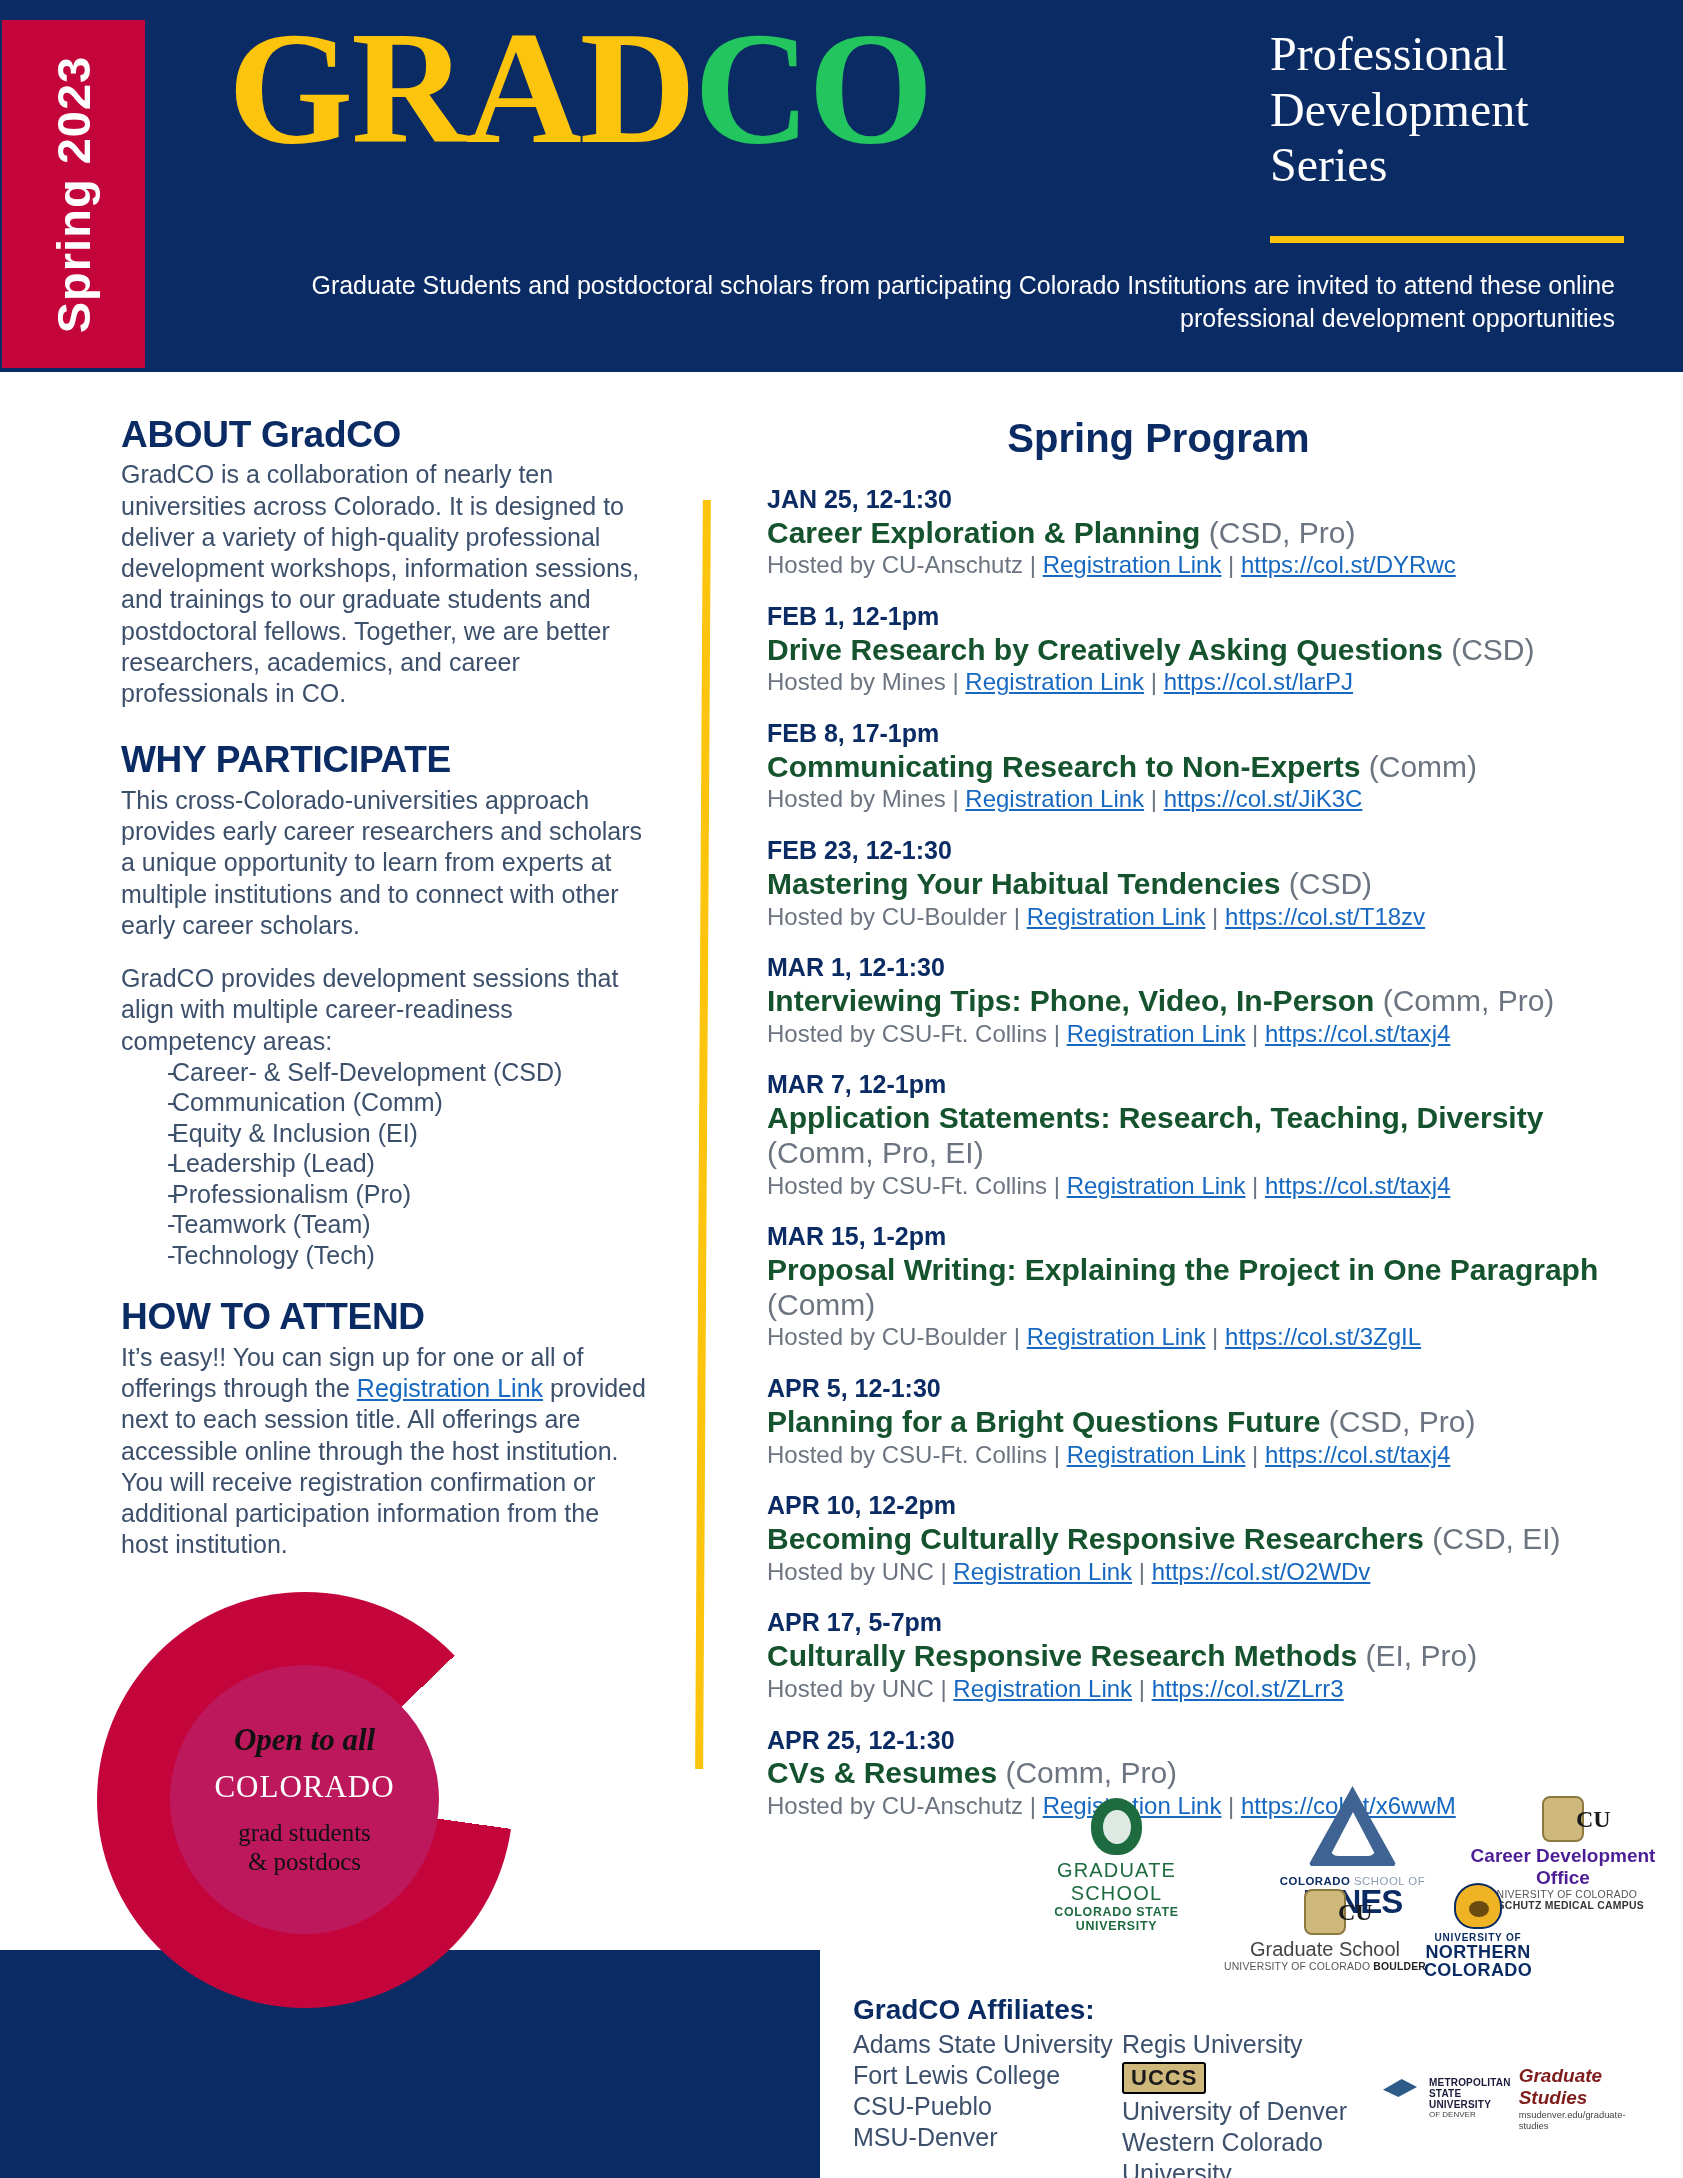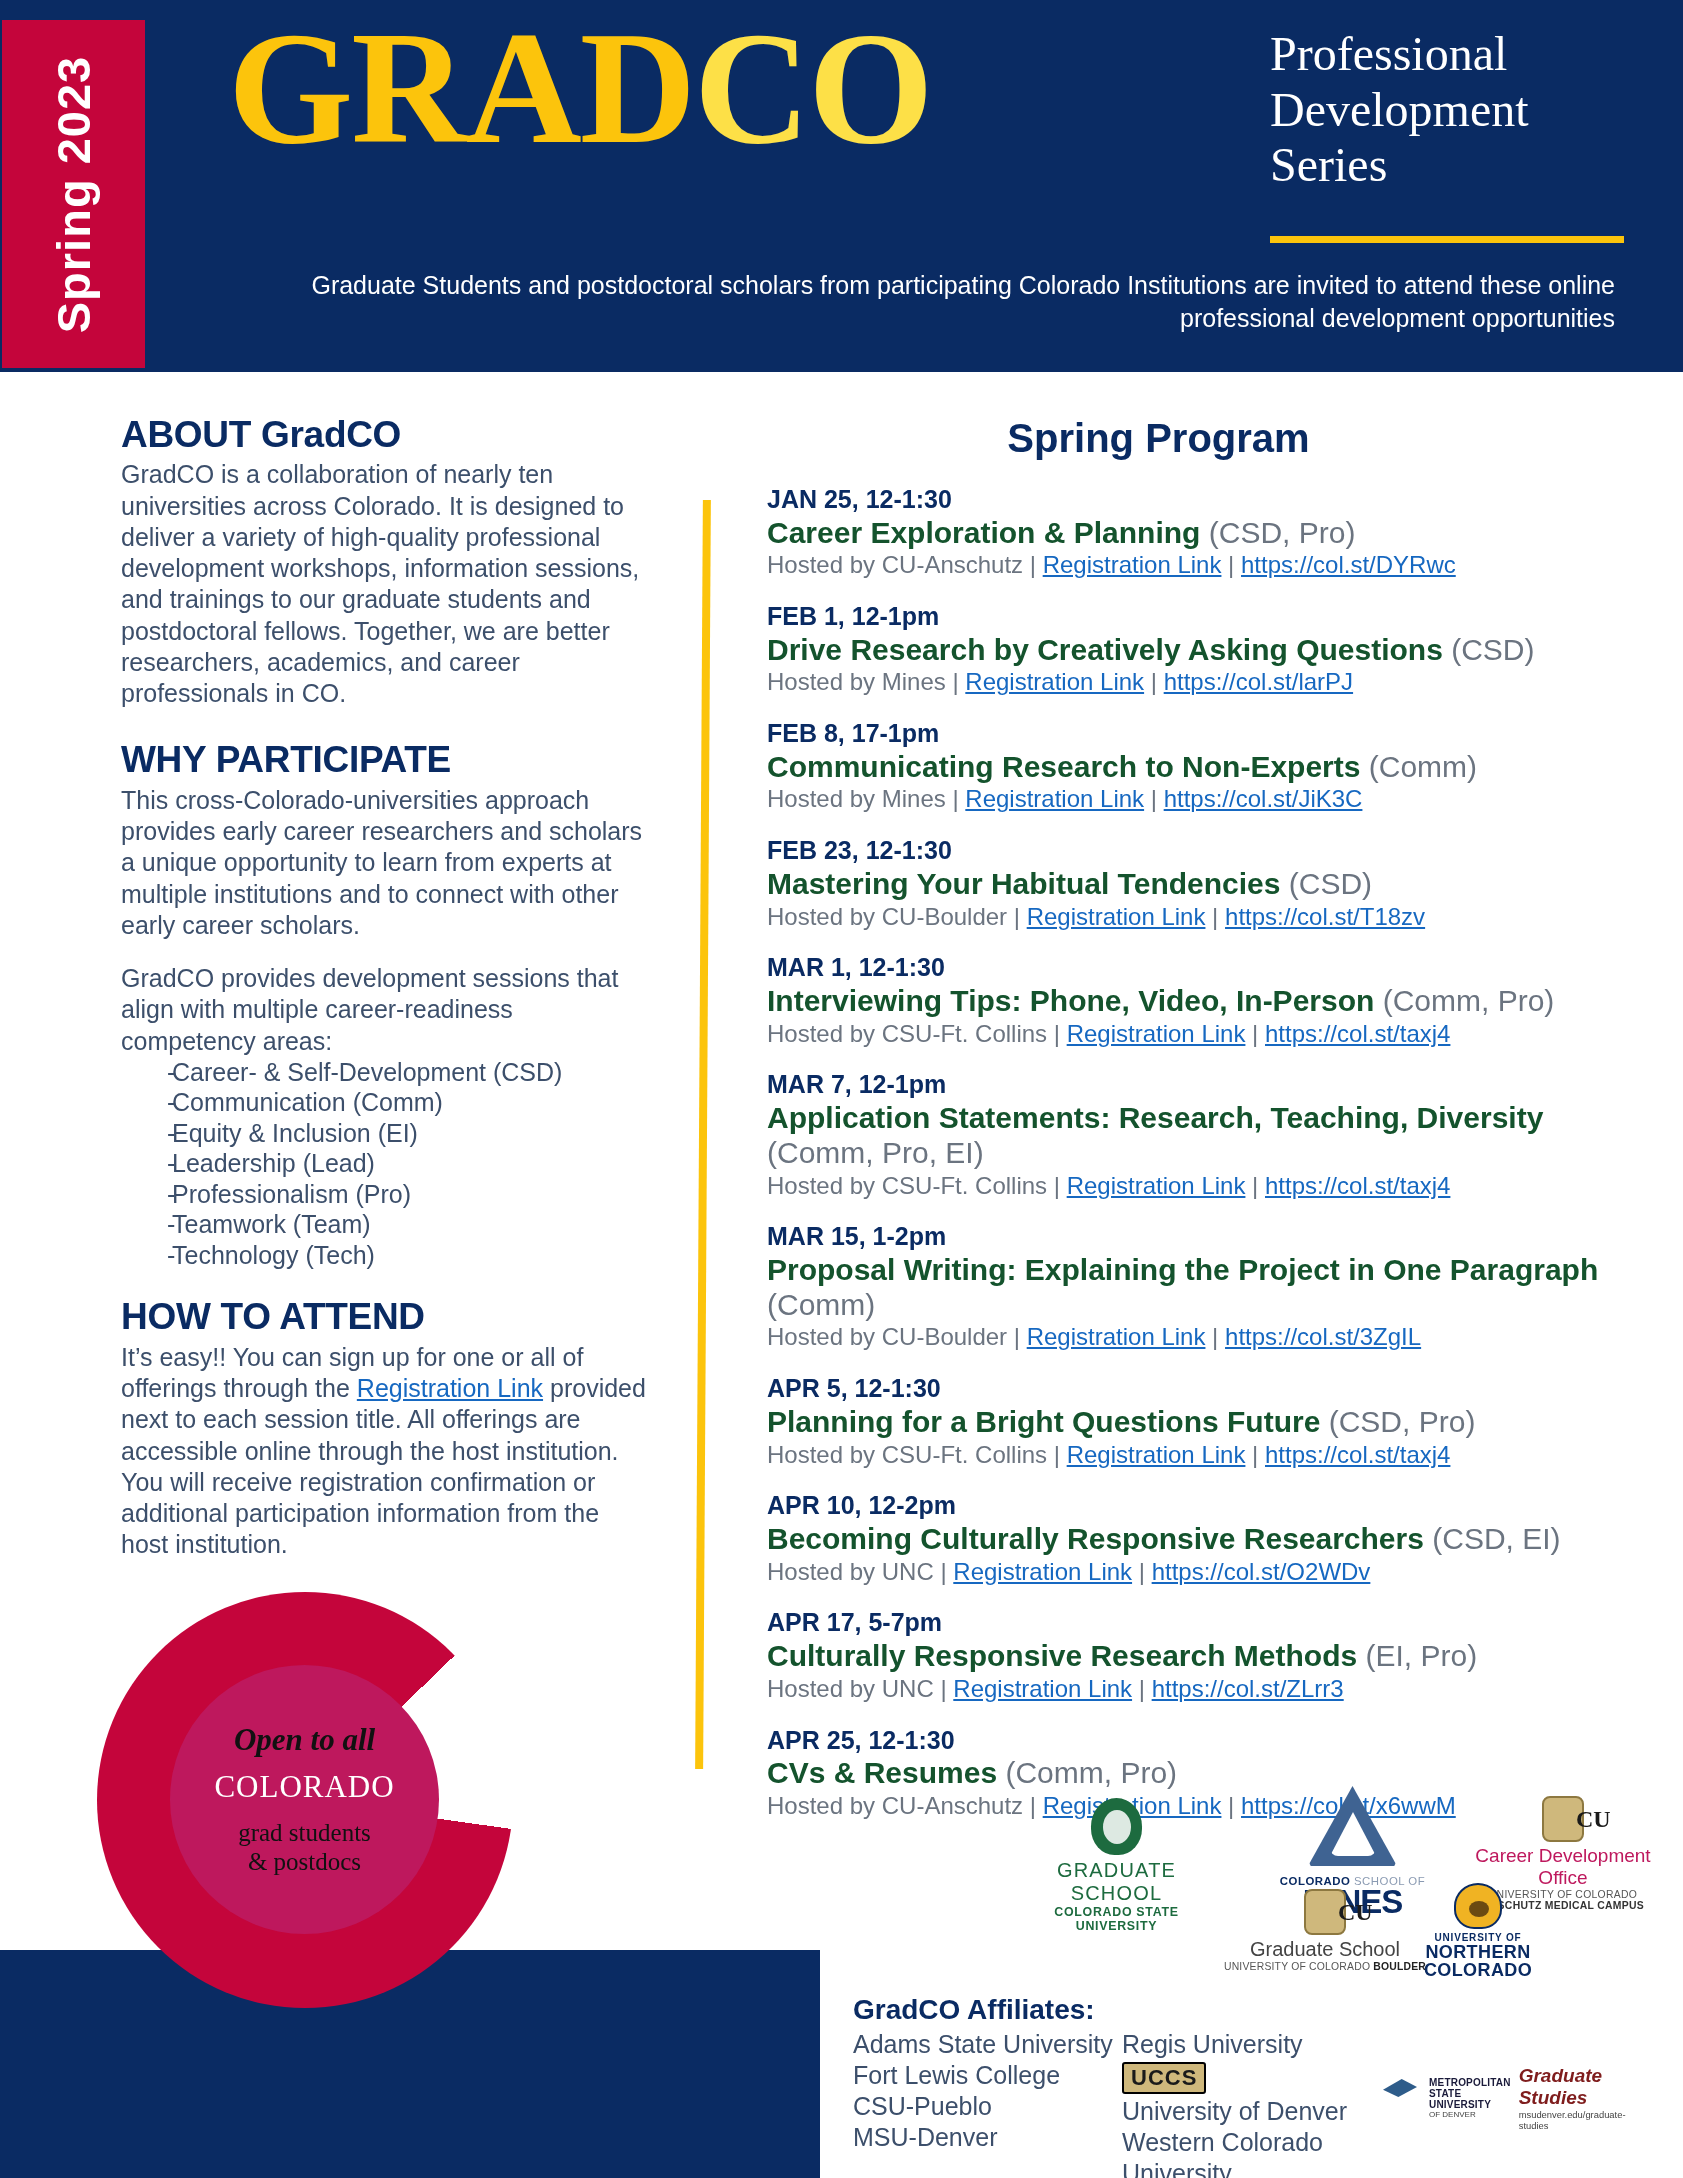--- a/index.html
+++ b/index.html
@@ -30,21 +30,21 @@
     letter-spacing:1px;
   }
   .logo-word{
     position:absolute;left:228px;top:8px;
     font-family:"Liberation Serif", serif;
     font-size:161px;line-height:1;
     font-weight:bold;letter-spacing:-2px;
     white-space:nowrap;
   }
   .logo-grad{color:#fcc40c;}
-  .logo-co{color:#fde047;margin-top:39px;}
+  .logo-co{color:#22c55e;margin-top:39px;}
   .pds{
     position:absolute;left:1270px;top:26px;width:337px;
     font-family:"Liberation Serif", serif;
     color:#ffffff;font-size:48px;line-height:1.16;
   }
   .pds-rule{
     position:absolute;left:1270px;top:236px;width:354px;height:7px;
     background:#fcc40c;
   }
   .header-sub{
@@ -152,21 +152,21 @@
   .mines-tri:after{
     content:"";position:absolute;left:22px;top:26px;width:46px;height:44px;
     background:#fff;clip-path:polygon(50% 0%,100% 100%,0% 100%);border-radius:8px;
   }
   .mines-t1{font-size:11.4px;color:#0a2b63;font-weight:bold;letter-spacing:0.5px;margin-top:2px;}
   .mines-t1 em{font-style:normal;color:#8a9ab2;font-weight:normal;}
   .mines-t2{font-size:33px;color:#0a2b63;font-weight:bold;letter-spacing:-1px;line-height:.92;}
   
   .l-anschutz{left:622px;top:6px;width:228px;}
   .cu-mark{width:42px;height:46px;margin:0 auto;background:#cfb87c;border-radius:8px;border:2px solid #8d7840;box-sizing:border-box;color:#1a1a1a;font-family:"Liberation Serif",serif;font-weight:bold;font-size:24px;line-height:42px;padding-left:32px;}
-  .an-t1{font-size:19px;color:#be185d;margin-top:3px;}
+  .an-t1{font-size:19px;color:#4c1d95;margin-top:3px;font-weight:bold;}
   .an-t2{font-size:10.4px;color:#555;letter-spacing:0.3px;}
   .an-t3{font-size:10.4px;color:#333;font-weight:bold;letter-spacing:0.3px;}
   
   .l-boulder{left:394px;top:99px;width:208px;}
   .bo-t1{font-size:20px;color:#444;margin-top:3px;}
   .bo-t2{font-size:10.4px;color:#555;letter-spacing:0.2px;}
   .bo-t2 b{color:#222;}
   
   .l-unc{left:589px;top:93px;width:124px;}
   .bear{width:48px;height:46px;margin:0 auto;background:#f0b323;border-radius:50% 50% 42% 42%;position:relative;border:2px solid #0a2b63;box-sizing:border-box;}

